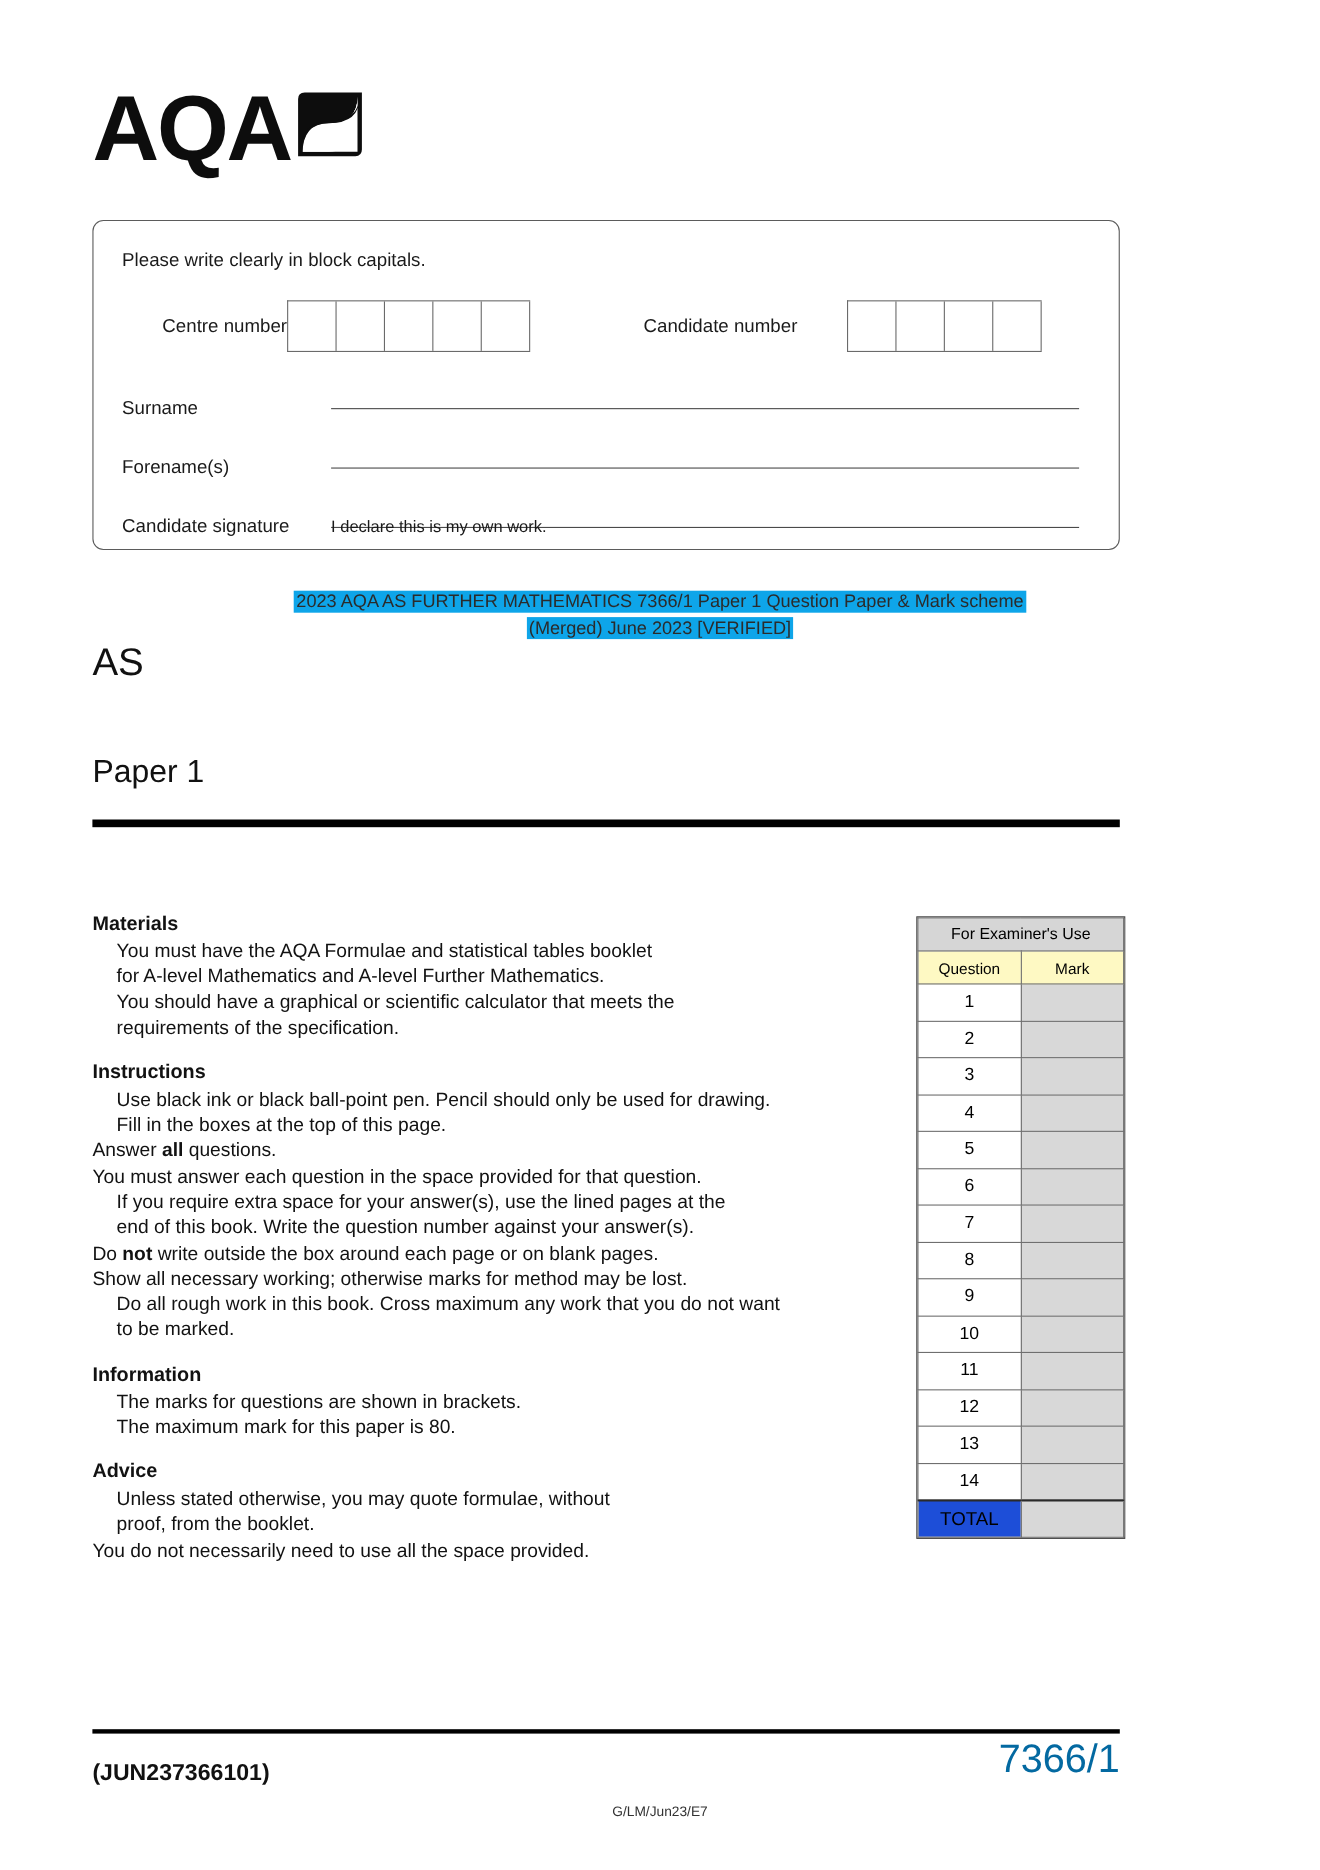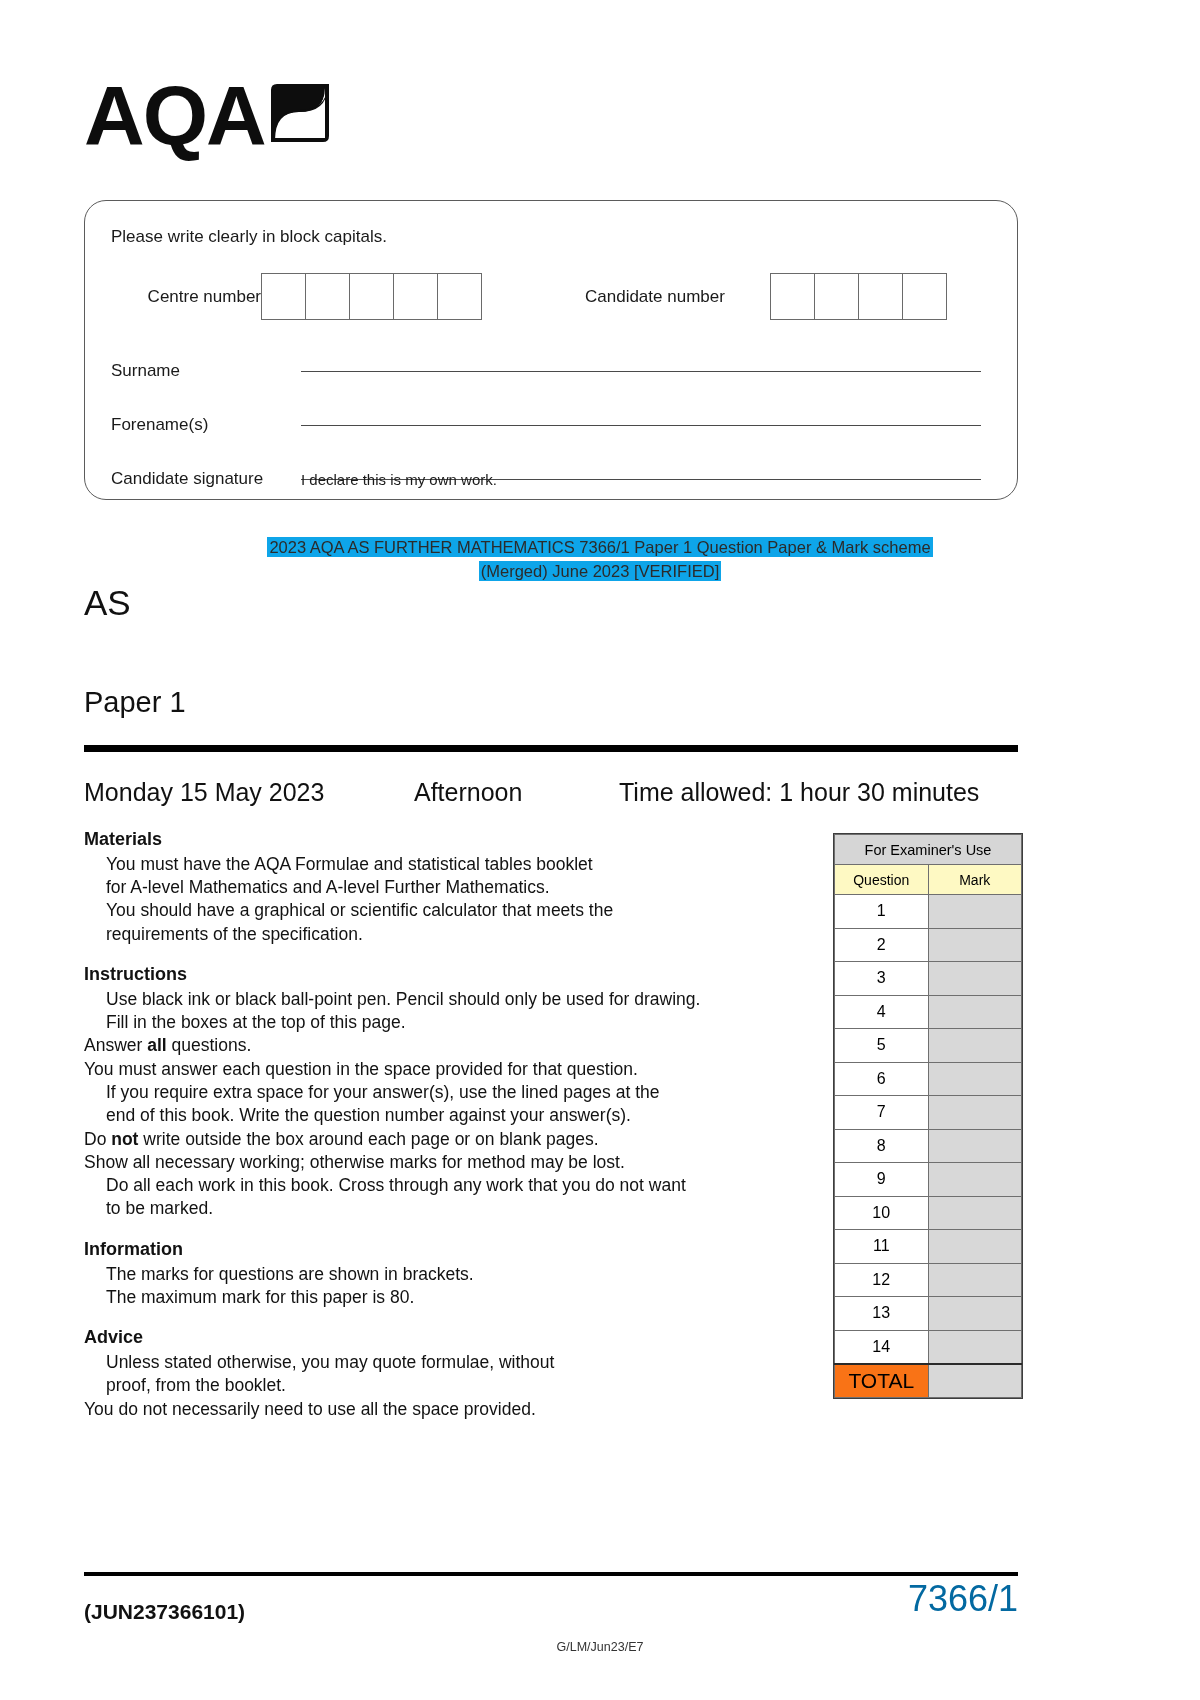--- a/index.html
+++ b/index.html
@@ -44,21 +44,21 @@
   }
 
   
   .details-box {
     position: absolute;
     left: 84px;
     top: 200px;
     width: 934px;
     height: 300px;
     border: 1.6px solid #5b5b5b;
-    border-radius: 22px;
+    border-radius: 10px;
     background: #fff;
   }
   .details-note {
     position: absolute;
     left: 26px;
     top: 26px;
     font-size: 17px;
     color: #1a1a1a;
   }
   .field-row {
@@ -213,23 +213,23 @@
   .q-cell {
     background: #ffffff;
     width: 50%;
     font-size: 16px;
   }
   .m-cell {
     background: #d8d8d8;
     width: 50%;
   }
   .total-cell {
-    background: #f97316;
+    background: #1d4ed8;
     font-weight: bold;
-    font-size: 21px;
+    font-size: 17px;
     border-top: 2.2px solid #2a2a2a !important;
   }
   .total-mark {
     background: #d8d8d8;
     border-top: 2.2px solid #2a2a2a !important;
   }
 
   
   .footer-rule {
     position: absolute;
@@ -328,25 +328,20 @@
   <div class="source-title">
     <span class="hl">2023 AQA AS FURTHER MATHEMATICS 7366/1 Paper 1 Question Paper &amp; Mark scheme</span><br>
     <span class="hl">(Merged) June 2023 [VERIFIED]</span>
   </div>
 
   <div class="t-as">AS</div>
   <div class="t-paper">Paper 1</div>
 
   <div class="thick-rule"></div>
 
-  <div class="datebar">
-    <div class="d1">Monday 15 May 2023</div>
-    <div class="d2">Afternoon</div>
-    <div class="d3">Time allowed: 1 hour 30 minutes</div>
-  </div>
 
   <div class="body-col">
 
     <div class="sec-head first">Materials</div>
     <div>
         <div class="ln ind">You must have the AQA Formulae and statistical tables booklet</div>
         <div class="ln ind">for A-level Mathematics and A-level Further Mathematics.</div>
         <div class="ln ind">You should have a graphical or scientific calculator that meets the</div>
         <div class="ln ind">requirements of the specification.</div>
       </div>
@@ -354,21 +349,21 @@
     <div class="sec-head">Instructions</div>
     <div>
         <div class="ln ind">Use black ink or black ball-point pen. Pencil should only be used for drawing.</div>
         <div class="ln ind">Fill in the boxes at the top of this page.</div>
         <div class="ln">Answer <b>all</b> questions.</div>
         <div class="ln">You must answer each question in the space provided for that question.</div>
         <div class="ln ind">If you require extra space for your answer(s), use the lined pages at the</div>
         <div class="ln ind">end of this book. Write the question number against your answer(s).</div>
         <div class="ln">Do <b>not</b> write outside the box around each page or on blank pages.</div>
         <div class="ln">Show all necessary working; otherwise marks for method may be lost.</div>
-        <div class="ln ind">Do all each work in this book. Cross through any work that you do not want</div>
+        <div class="ln ind">Do all rough work in this book. Cross maximum any work that you do not want</div>
         <div class="ln ind">to be marked.</div>
       </div>
 
     <div class="sec-head">Information</div>
     <div>
         <div class="ln ind">The marks for questions are shown in brackets.</div>
         <div class="ln ind">The maximum mark for this paper is 80.</div>
       </div>
 
     <div class="sec-head">Advice</div>

